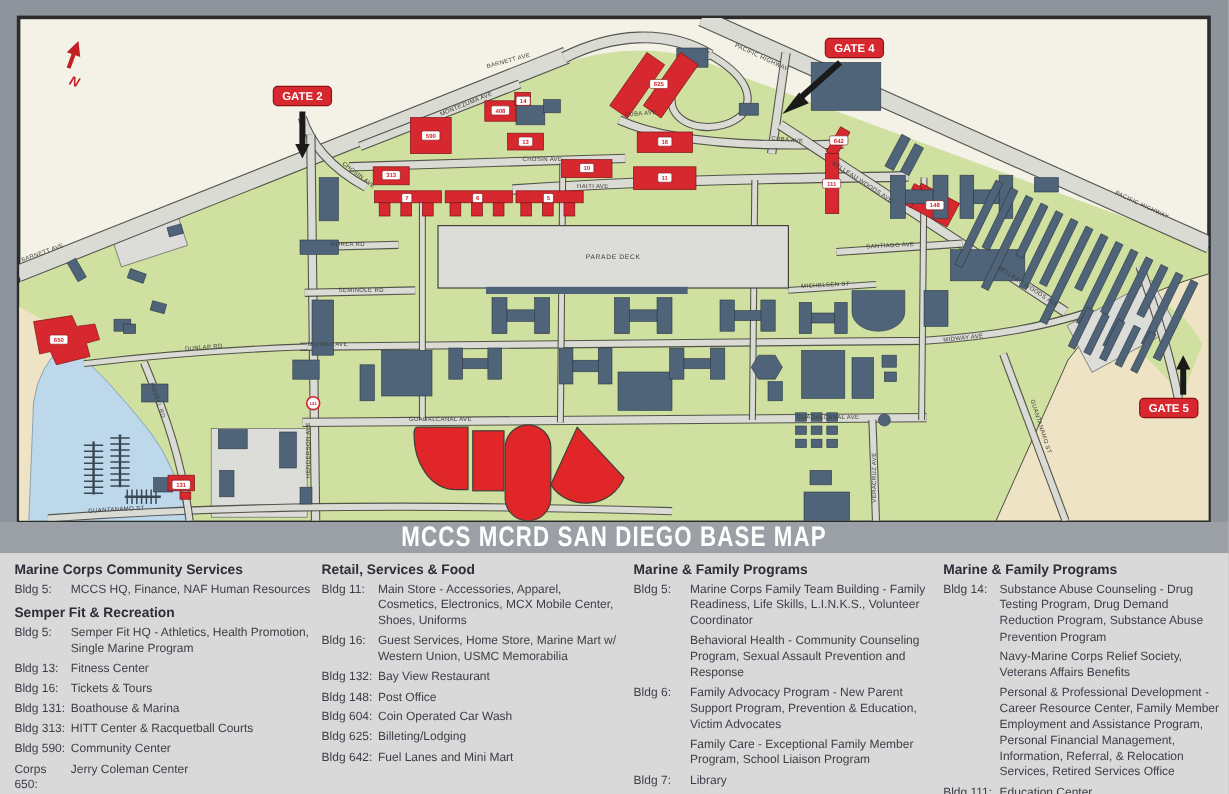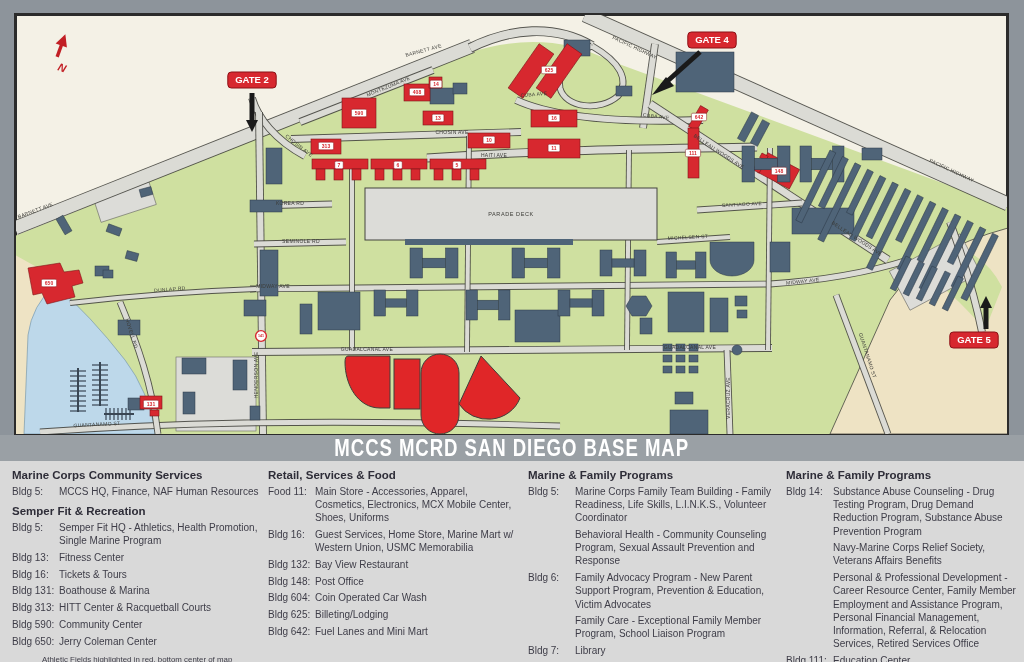--- a/index.html
+++ b/index.html
@@ -457,30 +457,30 @@
         </div>
         <div class="litem">
           <span class="lterm">Bldg 313:</span>
           <span class="ltext">HITT Center &amp; Racquetball Courts</span>
         </div>
         <div class="litem">
           <span class="lterm">Bldg 590:</span>
           <span class="ltext">Community Center</span>
         </div>
         <div class="litem">
-          <span class="lterm">Bldg 650:</span>
+          <span class="lterm">Corps 650:</span>
           <span class="ltext">Jerry Coleman Center</span>
         </div>
         <div class="lnote">Athletic Fields highlighted in red, bottom center of map</div>
         <div class="lnote">REV 5/2019</div>
       </div>
       <div class="lcol" style="left: 268px; width: 252px;">
         <div class="lhead">Retail, Services &amp; Food</div>
         <div class="litem">
-          <span class="lterm">Food 11:</span>
+          <span class="lterm">Bldg 11:</span>
           <span class="ltext">Main Store - Accessories, Apparel, Cosmetics, Electronics, MCX Mobile Center, Shoes, Uniforms</span>
         </div>
         <div class="litem">
           <span class="lterm">Bldg 16:</span>
           <span class="ltext">Guest Services, Home Store, Marine Mart w/ Western Union, USMC Memorabilia</span>
         </div>
         <div class="litem">
           <span class="lterm">Bldg 132:</span>
           <span class="ltext">Bay View Restaurant</span>
         </div>

